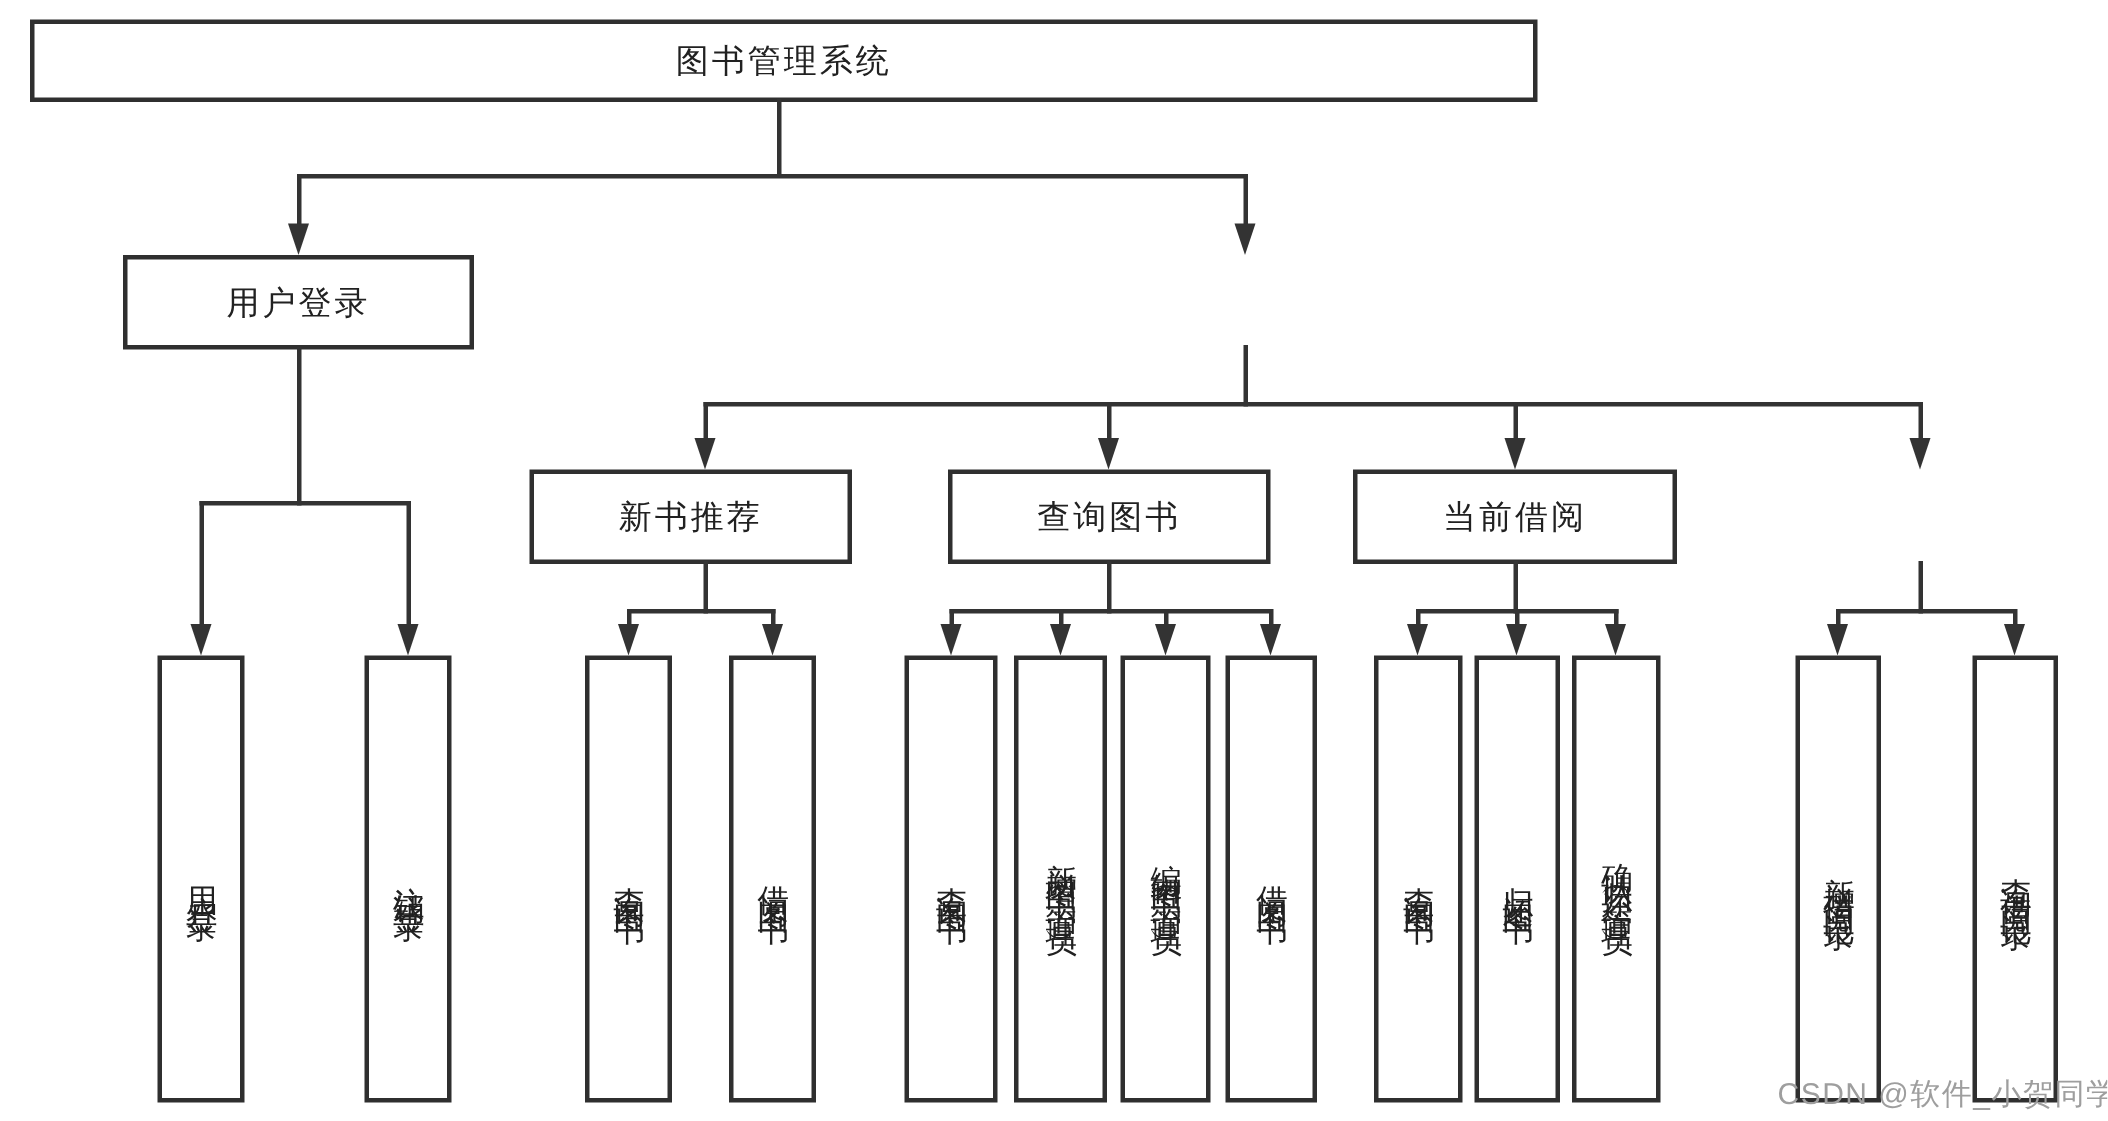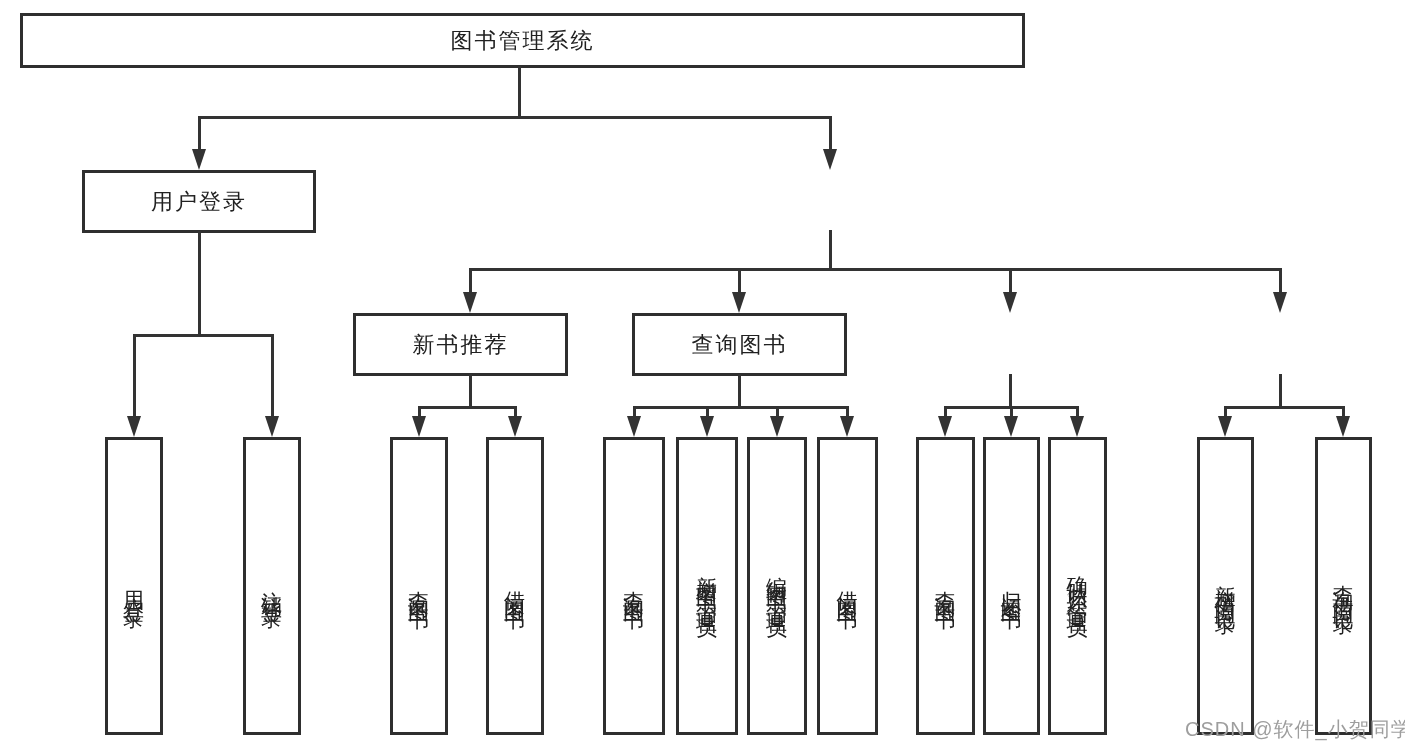--- a/index.html
+++ b/index.html
@@ -65,20 +65,23 @@
   <div class="arrow" style="left:463px;top:292px;"></div>
   <div class="arrow" style="left:732px;top:292px;"></div>
   <div class="arrow" style="left:1003px;top:292px;"></div>
   <div class="arrow" style="left:1273px;top:292px;"></div>
 
   <div class="box" style="left:353px;top:313px;width:215px;height:63px;">
     <span>新书推荐</span>
   </div>
   <div class="box" style="left:632px;top:313px;width:215px;height:63px;">
     <span>查询图书</span>
+  </div>
+  <div class="box" style="left:902px;top:313px;width:216px;height:63px;">
+    <span>当前借阅</span>
   </div>
 
   <div class="vline" style="left:469px;top:374px;height:35px;"></div>
   <div class="hline" style="left:418px;top:406px;width:99px;"></div>
   <div class="vline" style="left:418px;top:406px;height:13px;"></div>
   <div class="vline" style="left:514px;top:406px;height:13px;"></div>
   <div class="arrow" style="left:412px;top:416px;"></div>
   <div class="arrow" style="left:508px;top:416px;"></div>
 
   <div class="vline" style="left:738px;top:374px;height:35px;"></div>

